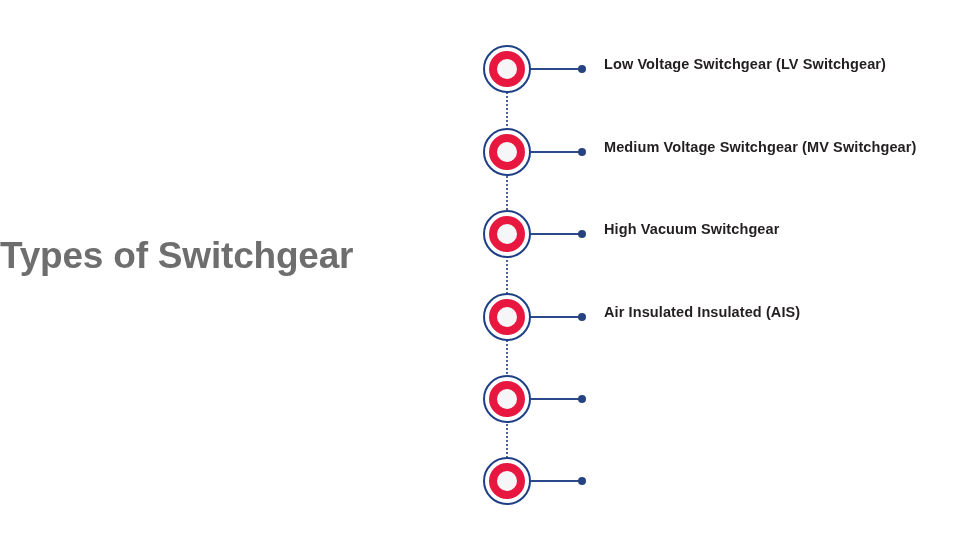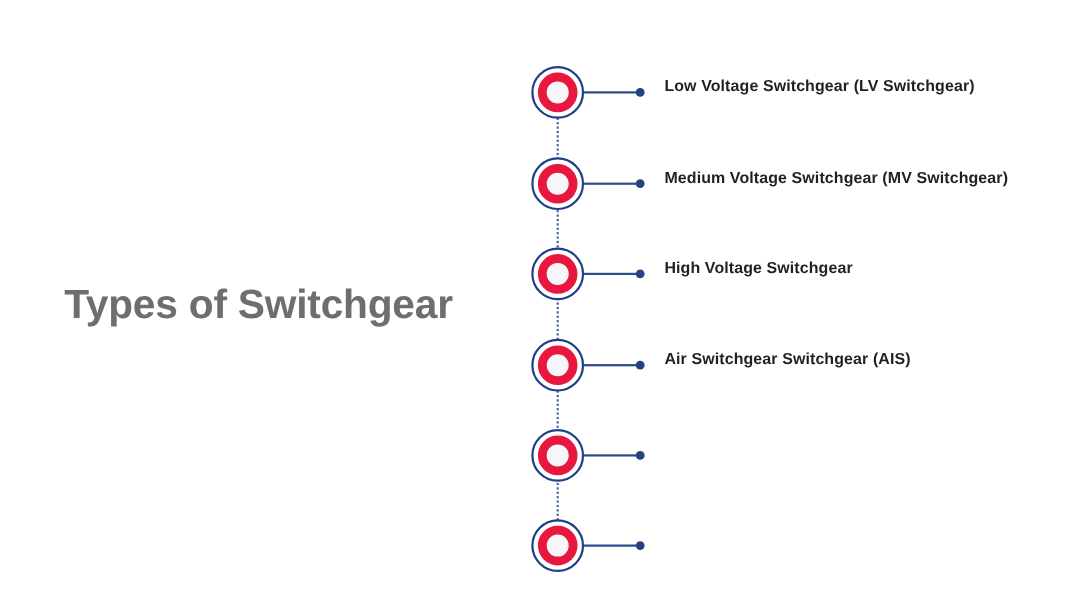--- a/index.html
+++ b/index.html
@@ -18,39 +18,39 @@
     position: relative;
     width: 980px;
     height: 551px;
     background: #ffffff;
   }
 
   
   .title-block {
     position: absolute;
     left: 0px;
-    top: 256px;
+    top: 235px;
     width: 470px;
-    text-align: center;
+    text-align: left;
   }
   .slide-title {
     font-family: "Liberation Sans", sans-serif;
     font-size: 37px;
     font-weight: bold;
     color: #6e6e6e;
     letter-spacing: -0.2px;
     line-height: 1.15;
     white-space: nowrap;
   }
 
   
   .timeline {
     position: absolute;
     left: 0;
-    top: 15px;
+    top: 0;
     width: 980px;
     height: 469px;
   }
 
   
   .spine {
     position: absolute;
     left: 506px;
     top: 69px;
     width: 2px;
@@ -148,27 +148,27 @@
         <div class="tl-row" style="top: 128px;">
           <div class="marker"></div>
           <div class="connector"></div>
           <div class="connector-dot"></div>
           <div class="tl-label">Medium Voltage Switchgear (MV Switchgear)</div>
         </div>
         <div class="tl-row" style="top: 210px;">
           <div class="marker"></div>
           <div class="connector"></div>
           <div class="connector-dot"></div>
-          <div class="tl-label">High Voltage Switchgear</div>
+          <div class="tl-label">High Vacuum Switchgear</div>
         </div>
         <div class="tl-row" style="top: 293px;">
           <div class="marker"></div>
           <div class="connector"></div>
           <div class="connector-dot"></div>
-          <div class="tl-label">Air Switchgear Switchgear (AIS)</div>
+          <div class="tl-label">Air Insulated Insulated (AIS)</div>
         </div>
         <div class="tl-row" style="top: 375px;">
           <div class="marker"></div>
           <div class="connector"></div>
           <div class="connector-dot"></div>
         </div>
         <div class="tl-row" style="top: 457px;">
           <div class="marker"></div>
           <div class="connector"></div>
           <div class="connector-dot"></div>

